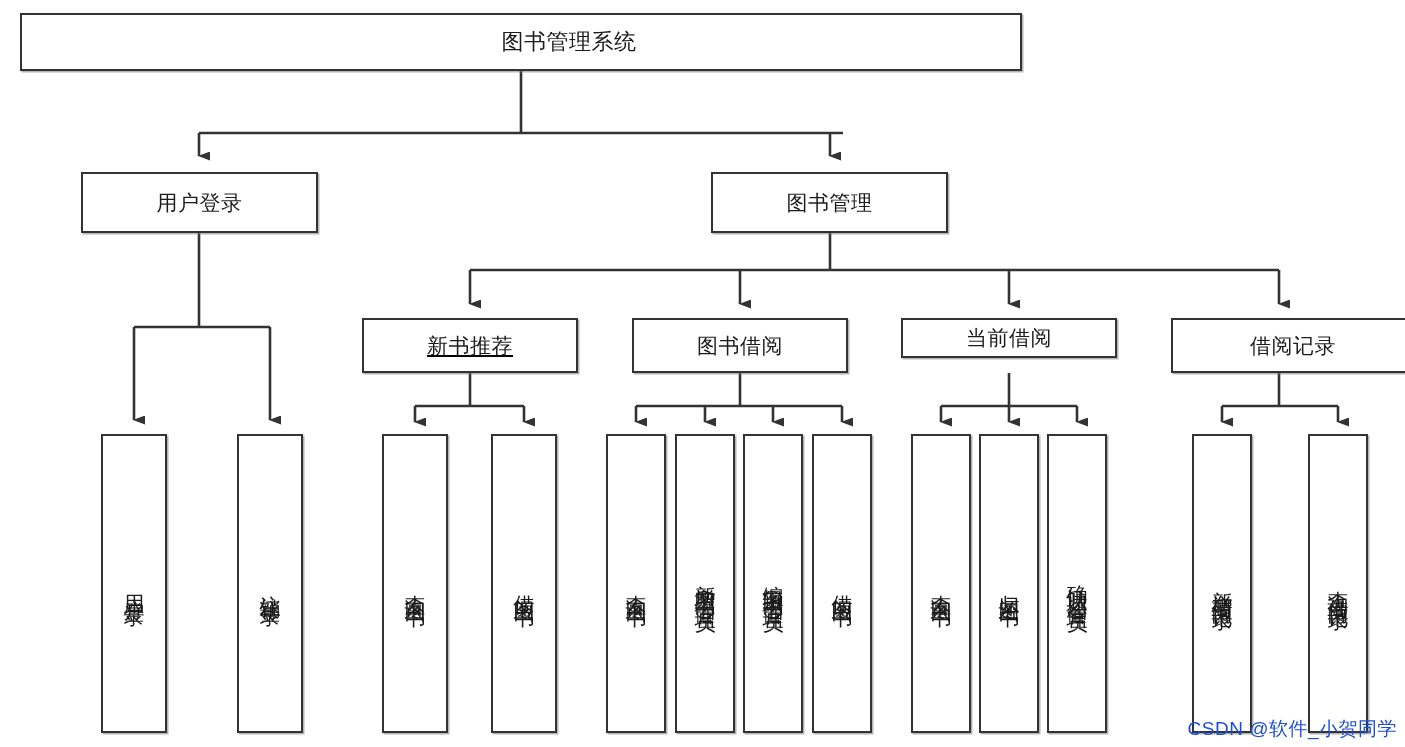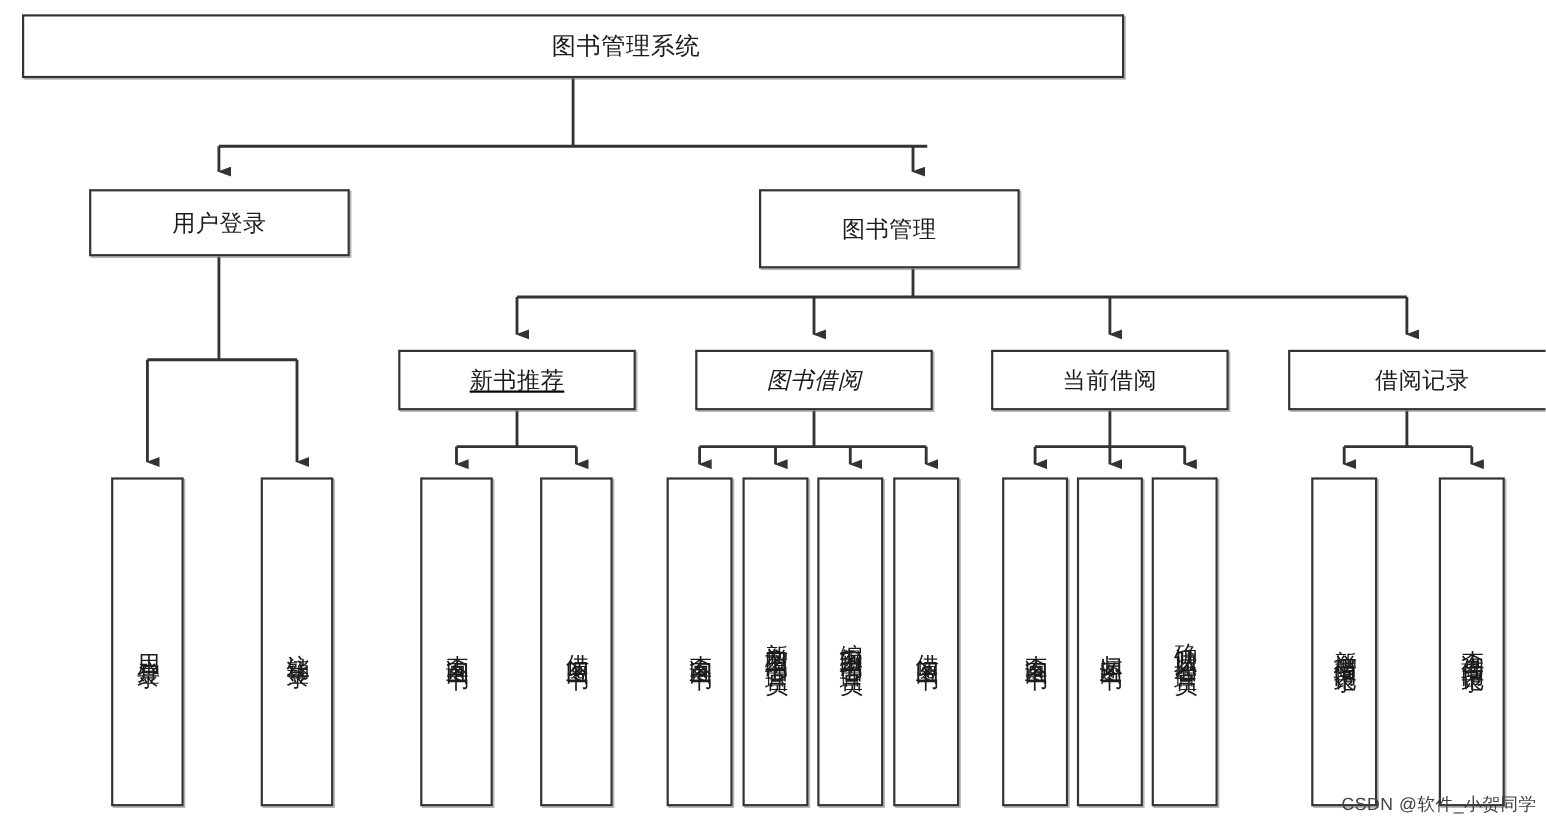--- a/index.html
+++ b/index.html
@@ -59,22 +59,22 @@
     font-size: 21px;
     align-items: center;
     justify-content: center;
     padding-top: 2px;
   }
   #root-node .node-label { font-size: 22px; padding-left: 48px; }
   .watermark {
     position: absolute;
     right: 8px;
     bottom: 5px;
-    font-size: 16px;
-    color: #404040;
+    font-size: 19px;
+    color: #1d4ed8;
     letter-spacing: 0.5px;
     white-space: nowrap;
     user-select: none;
   }
 </style>
 </head>
 <body>
 
 <div id="diagram-root">
 
@@ -129,33 +129,33 @@
   </svg>
 
   <div class="node-box horizontal" id="root-node" style="left:20px; top:13px; width:1002px; height:58px;">
     <div class="node-label">图书管理系统</div>
   </div>
 
   <div class="node-box horizontal" style="left:81px; top:172px; width:237px; height:61px;">
     <div class="node-label">用户登录</div>
   </div>
 
-  <div class="node-box horizontal" style="left:690px; top:172px; width:237px; height:72px;">
+  <div class="node-box horizontal" style="left:711px; top:172px; width:237px; height:61px;">
     <div class="node-label">图书管理</div>
   </div>
 
   <div class="node-box horizontal" style="left:362px; top:318px; width:216px; height:55px;text-decoration:underline;">
     <div class="node-label">新书推荐</div>
   </div>
 
-  <div class="node-box horizontal" style="left:632px; top:318px; width:216px; height:55px;font-style:italic;">
+  <div class="node-box horizontal" style="left:632px; top:318px; width:216px; height:55px;">
     <div class="node-label">图书借阅</div>
   </div>
 
-  <div class="node-box horizontal" style="left:901px; top:318px; width:216px; height:55px;">
+  <div class="node-box horizontal" style="left:901px; top:318px; width:216px; height:40px;">
     <div class="node-label">当前借阅</div>
   </div>
 
   <div class="node-box horizontal" style="left:1171px; top:318px; width:244px; height:55px;">
     <div class="node-label">借阅记录</div>
   </div>
 
   <div class="node-box vertical" style="left:101px; top:434px; width:66px; height:299px;">
     <div class="node-label">用户登录</div>
   </div>

